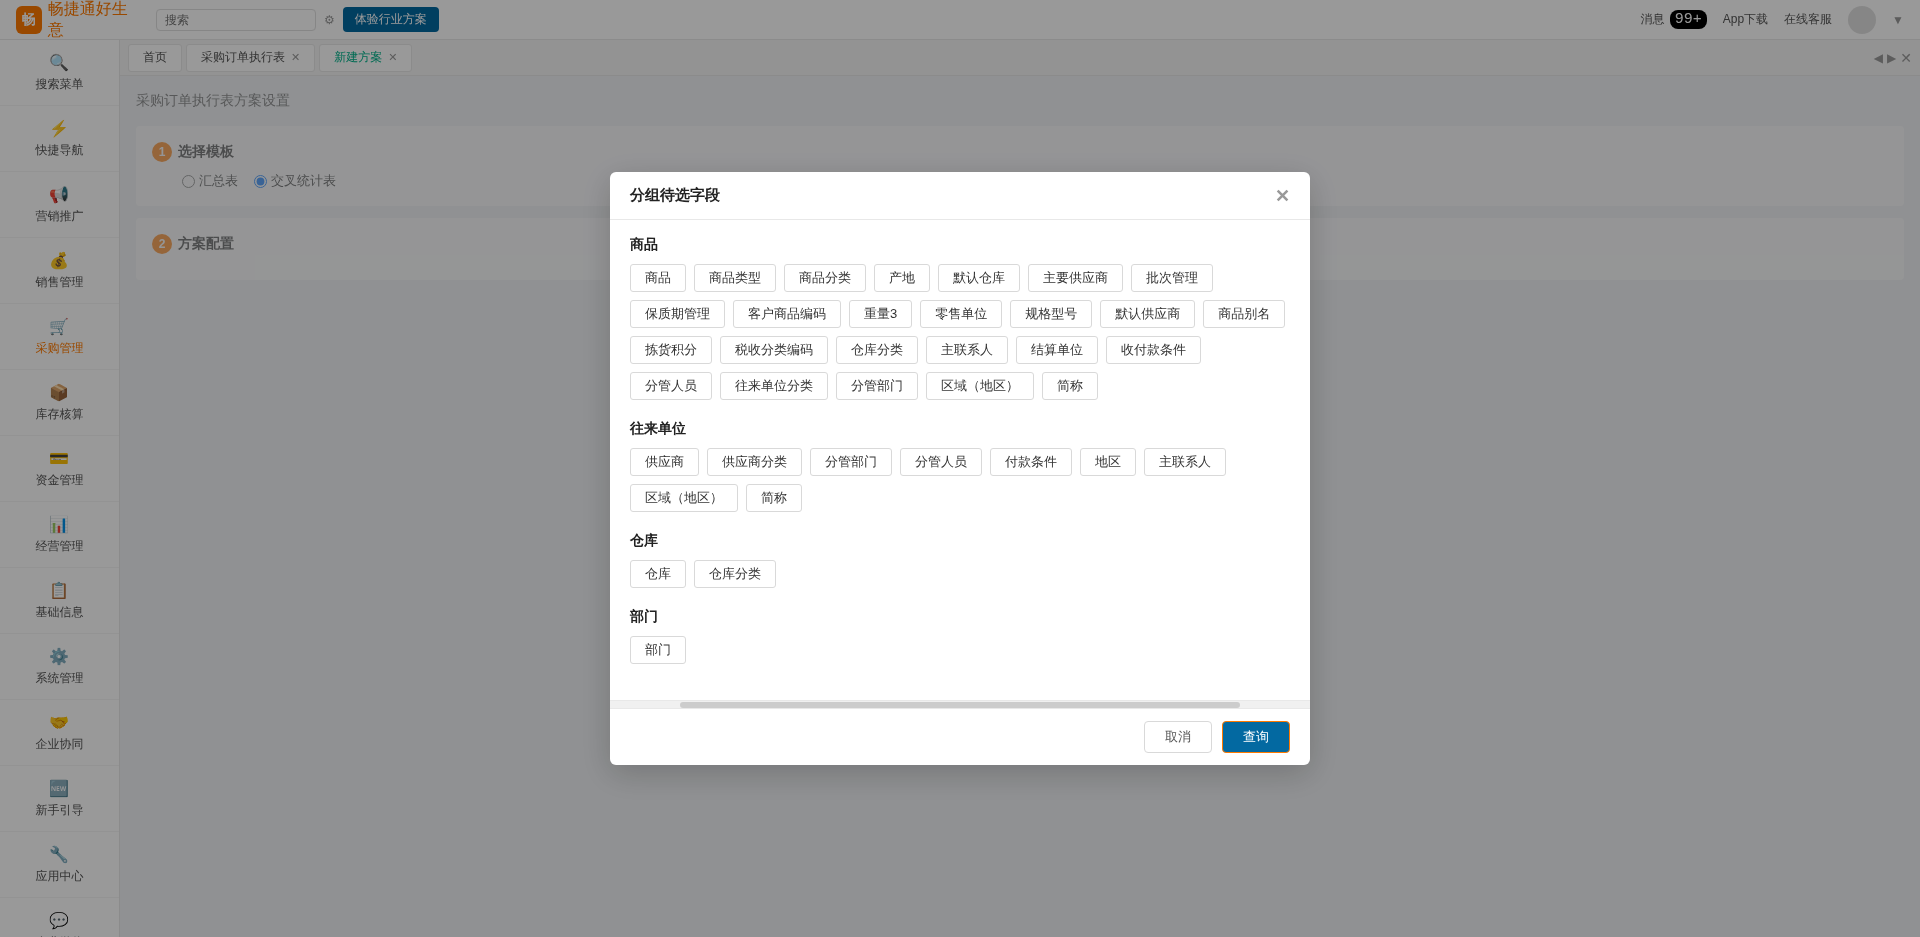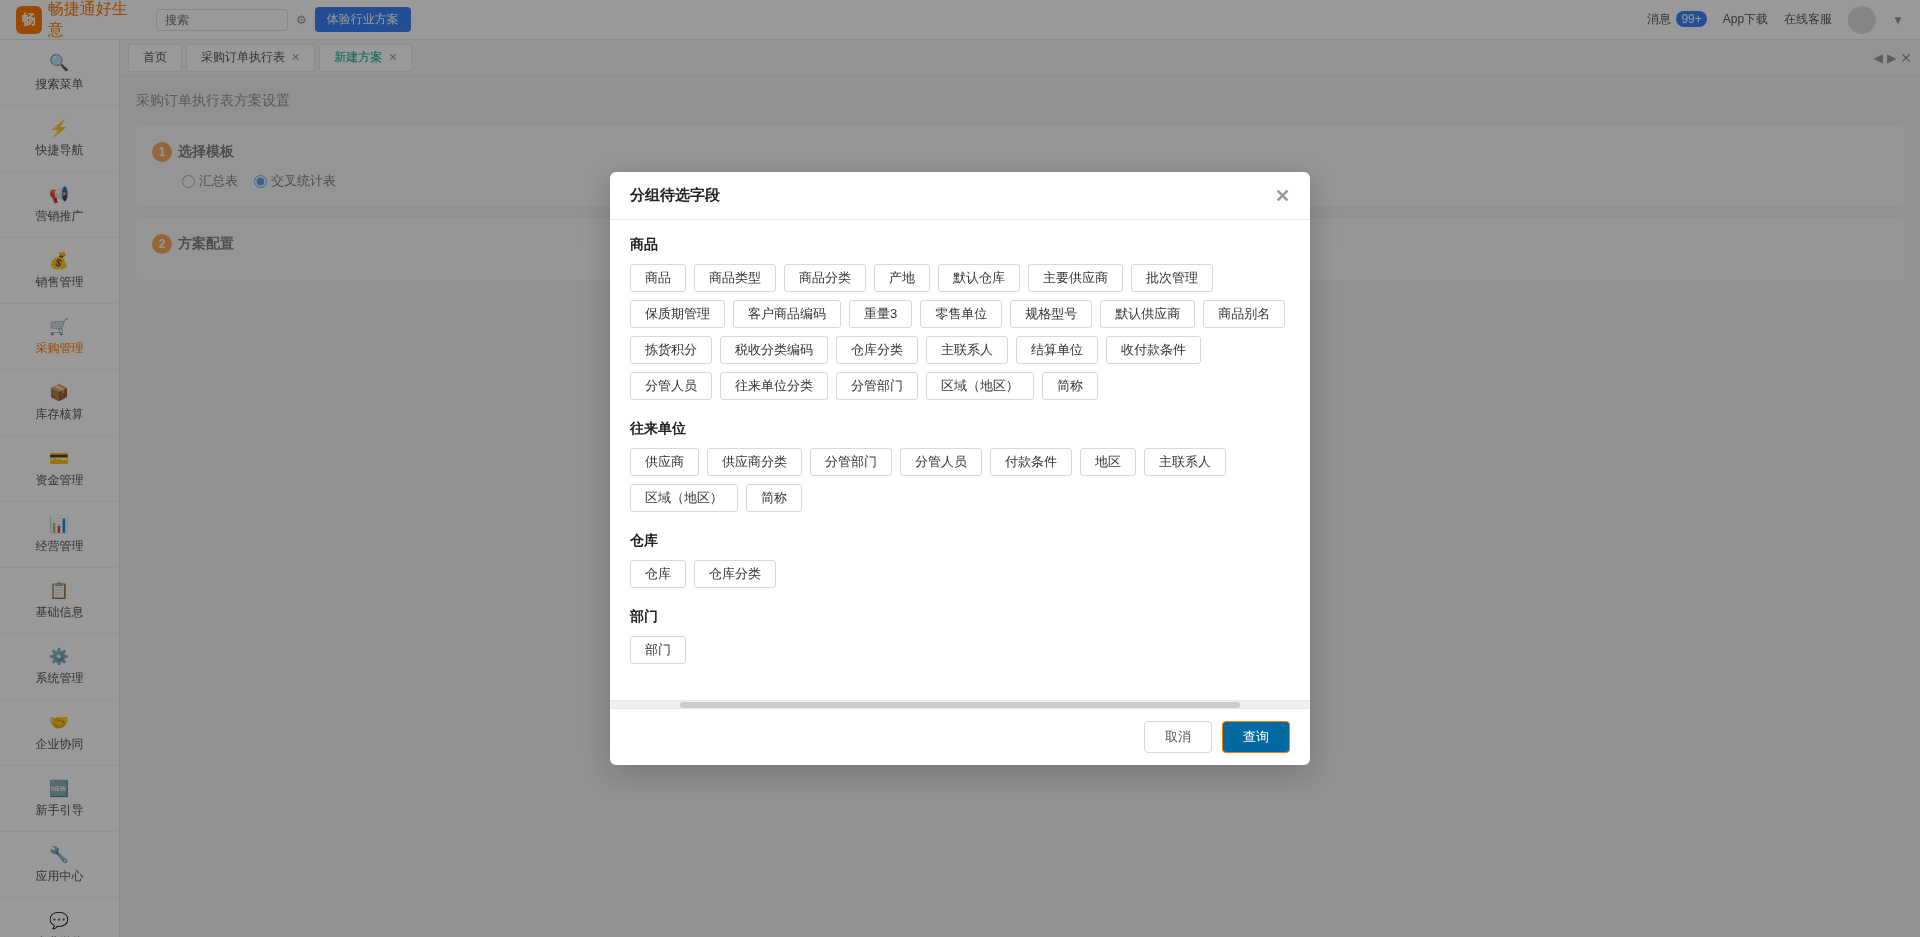--- a/index.html
+++ b/index.html
@@ -35,29 +35,30 @@
       margin-left: 6px;
       font-size: 11px;
       color: #999;
       cursor: pointer;
     }
     .top-right {
       display: flex; align-items: center; gap: 16px;
       font-size: 12px; color: #555;
     }
     .badge {
-      background: #3b82f6;
+      background: #000000;
       color: white;
       border-radius: 8px;
       padding: 1px 5px;
-      font-size: 12px;
+      font-size: 15px;
       margin-left: 2px;
+      font-family: Liberation Mono, monospace;
     }
     .btn-trial {
-      background: #3b82f6;
+      background: #0369a1;
       color: white;
       border: none;
       border-radius: 4px;
       padding: 4px 12px;
       font-size: 12px;
       cursor: pointer;
     }
 
     
     .sidebar {
@@ -230,21 +231,21 @@
   </style>
 </head>
 <body>
 
 <div class="top-bar">
   <div class="logo-area">
     <div class="logo-icon">畅</div>
     <span class="logo-text">畅捷通好生意</span>
   </div>
   <div style="flex:1; display:flex; align-items:center; gap:8px; margin-left:20px;">
-    <input style="width: 132px; border: 1px solid rgb(224, 224, 224); border-radius: 4px; padding: 3px 8px; font-size: 12px;" placeholder="搜索">
+    <input style="width: 160px; border: 1px solid rgb(224, 224, 224); border-radius: 4px; padding: 3px 8px; font-size: 12px;" placeholder="搜索">
     <span style="font-size:12px; color:#999;">⚙</span>
     <button class="btn-trial">体验行业方案</button>
   </div>
   <div class="top-right">
     <span>
       <span>消息</span>
       <span class="badge">99+</span>
     </span>
     <span>App下载</span>
     <span>在线客服</span>

